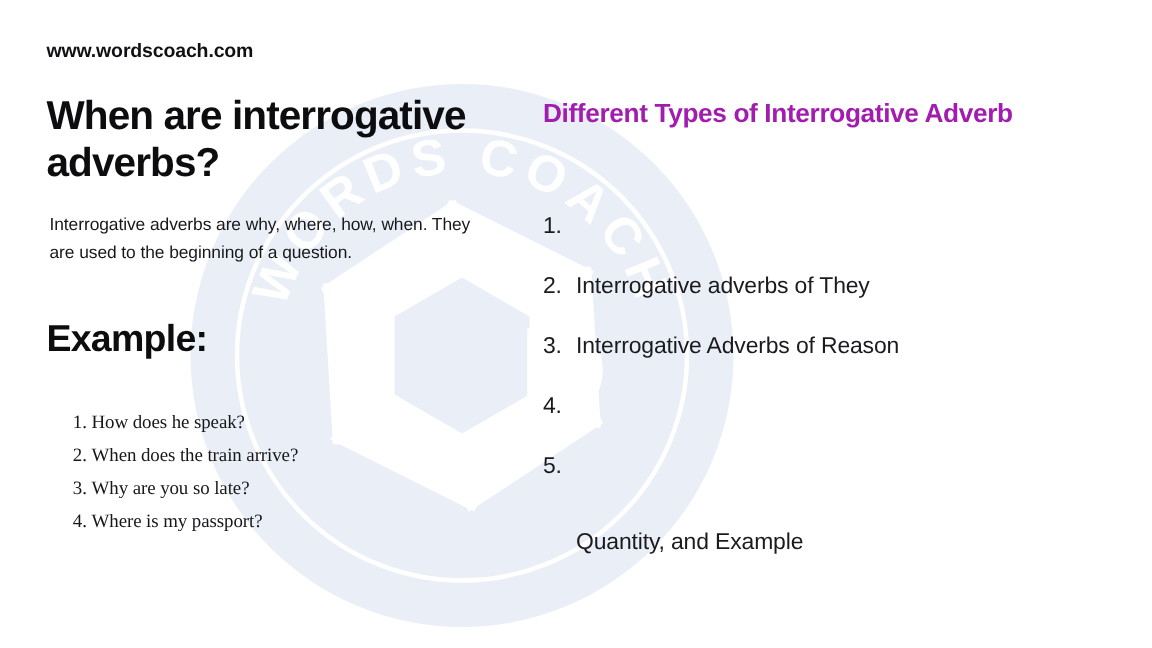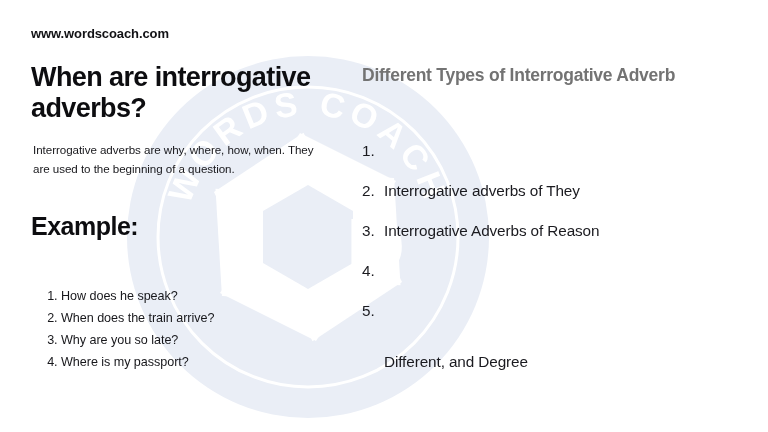--- a/index.html
+++ b/index.html
@@ -77,25 +77,26 @@
     top: 150px;
     left: 0px;
     margin: 0;
     font-size: 25px;
     font-weight: bold;
     letter-spacing: -0.5px;
     color: #0d0d10;
   }
   #example-list {
     position: absolute;
-    top: 224px;
+    top: 209px;
     left: 6px;
     margin: 0;
     padding: 0 0 0 24px;
     list-style: decimal;
+    font-family: Liberation Serif, serif;
   }
   #example-list li {
     font-size: 12.6px;
     line-height: 1.74;
     color: #17171b;
     letter-spacing: -0.05px;
     white-space: nowrap;
   }
 
   
@@ -104,21 +105,21 @@
     left: 362px;
     top: 64px;
     width: 380px;
   }
   #types-title {
     margin: 0;
     font-size: 17.5px;
     font-weight: bold;
     line-height: 1.32;
     letter-spacing: -0.25px;
-    color: #737373;
+    color: #a21caf;
   }
   #types-list {
     margin: 0;
     padding: 0;
     list-style: none;
     position: absolute;
     top: 78px;
     left: 0;
     width: 380px;
   }
@@ -240,18 +241,18 @@
           <span class="num">3.</span>
           <span class="txt">Interrogative Adverbs of Reason</span>
         </li>
         <li>
           <span class="num">4.</span>
         </li>
         <li class="wrap-item">
           <div class="row1">
             <span class="num">5.</span>
           </div>
-          <div class="row2">Different, and Degree</div>
+          <div class="row2">Quantity, and Example</div>
         </li>
       </ul>
   </div>
 
 </div>
 
 </body></html>

